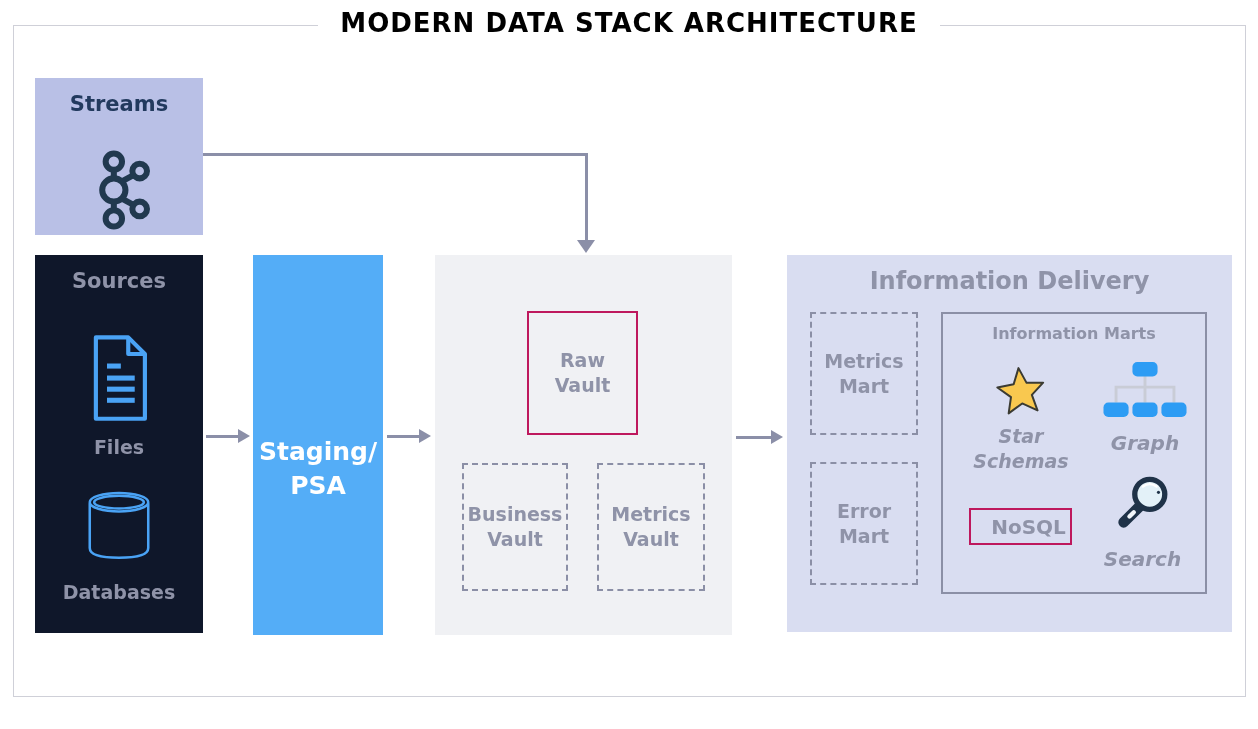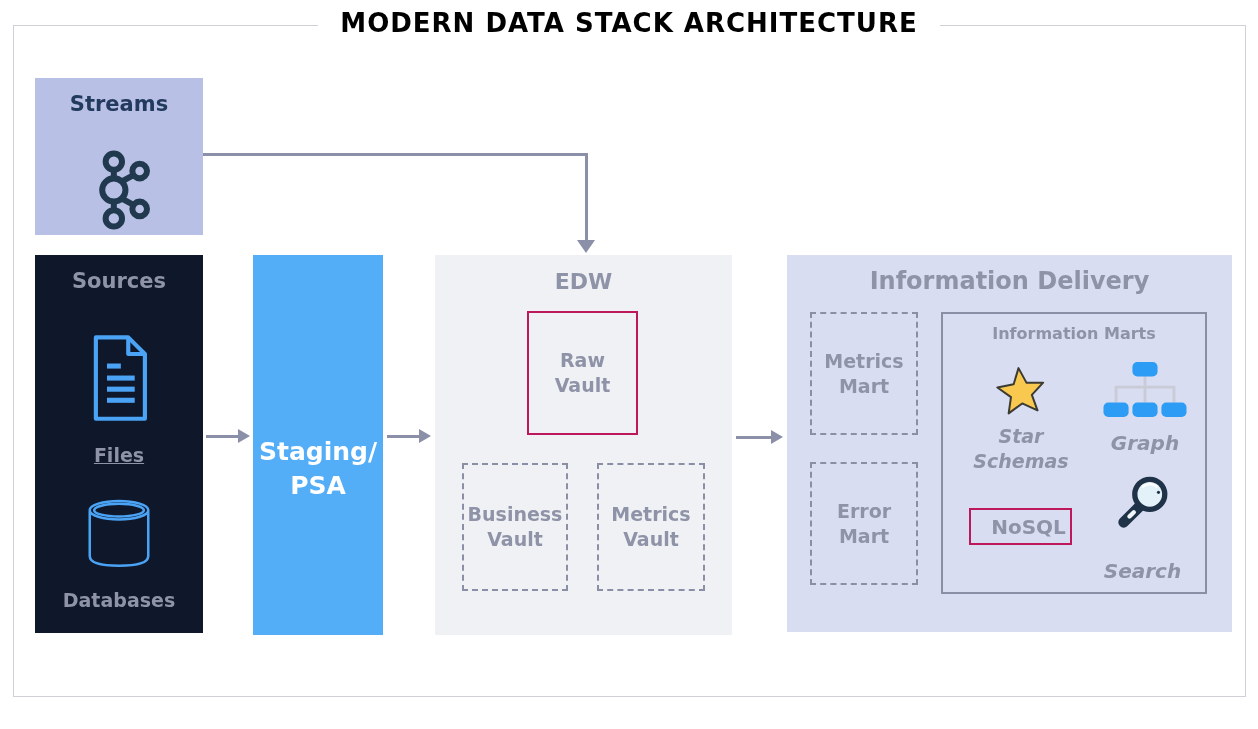--- a/index.html
+++ b/index.html
@@ -94,42 +94,41 @@
         <path d="M50 5 V23 H68"></path>
       </g>
       <g stroke="#4aa3f5" stroke-width="5.5">
         <line x1="27" y1="36" x2="42" y2="36"></line>
         <line x1="27" y1="49" x2="57" y2="49"></line>
         <line x1="27" y1="61" x2="57" y2="61"></line>
         <line x1="27" y1="73" x2="57" y2="73"></line>
       </g>
     </svg>
   </span>
-  <div class="gray-label" style="margin-top:12px;text-decoration:underline;">Files</div>
+  <div class="gray-label" style="margin-top:4px;">Files</div>
   <span class="icon" style="margin-top:26px;">
     <svg width="78" height="84" viewBox="0 0 80 85">
       <g fill="none" stroke="#4aa3f5" stroke-width="2.6">
         <path d="M10 17 L10 63 Q10 73 40 73 Q70 73 70 63 L70 17"></path>
         <ellipse cx="40" cy="16" rx="30" ry="9.5"></ellipse>
         <ellipse cx="40" cy="16" rx="25.5" ry="6.5"></ellipse>
       </g>
     </svg>
   </span>
   <div class="gray-label" style="margin-top:6px;text-align:center;">Databases</div>
 </div>
 
 <div class="abs bigbox staging-box">
   <div class="staging-text">
     <span>Staging/</span><br>
     <span>PSA</span>
   </div>
 </div>
 
 <div class="abs bigbox edw-box">
-  <div class="box-title gray-title">EDW</div>
   <div class="abs subbox solidb raw-vault">
     <div class="gray-label">Raw Vault</div>
   </div>
   <div class="abs subbox dashb business-vault">
     <div class="gray-label">Business Vault</div>
   </div>
   <div class="abs subbox dashb metrics-vault">
     <div class="gray-label">Metrics Vault</div>
   </div>
 </div>
@@ -179,21 +178,21 @@
     <div class="cell cell-search">
       <span class="icon">
         <svg width="60" height="62" viewBox="0 0 62 64">
           <line x1="27" y1="36" x2="11" y2="52" stroke="#1f3248" stroke-width="11" stroke-linecap="round"></line>
           <line x1="21.5" y1="41.5" x2="17" y2="46" stroke="#f2f6fa" stroke-width="4.5" stroke-linecap="round"></line>
           <circle cx="38" cy="23" r="15.5" fill="#e3f1f8" stroke="#1f3248" stroke-width="5.5"></circle>
           <path d="M31 15 Q38 10 45 15" fill="none" stroke="#ffffff" stroke-width="2.5" stroke-linecap="round"></path>
           <circle cx="47" cy="21" r="1.6" fill="#1f3248"></circle>
         </svg>
       </span>
-      <div class="gray-label" style="margin-top:20px;font-size:20px;">Search</div>
+      <div class="gray-label" style="margin-top:8px;font-size:20px;">Search</div>
     </div>
   </div>
 </div>
 
 <div class="abs aline" style="left:203px;top:153px;width:385px;height:3px;"></div>
 <div class="abs aline" style="left:585px;top:153px;width:3px;height:88px;"></div>
 <div class="abs ah-down" style="left:577px;top:240px;"></div>
 
 <div class="abs aline" style="left:206px;top:435px;width:33px;height:3px;"></div>
 <div class="abs ah-right" style="left:238px;top:429px;"></div>

